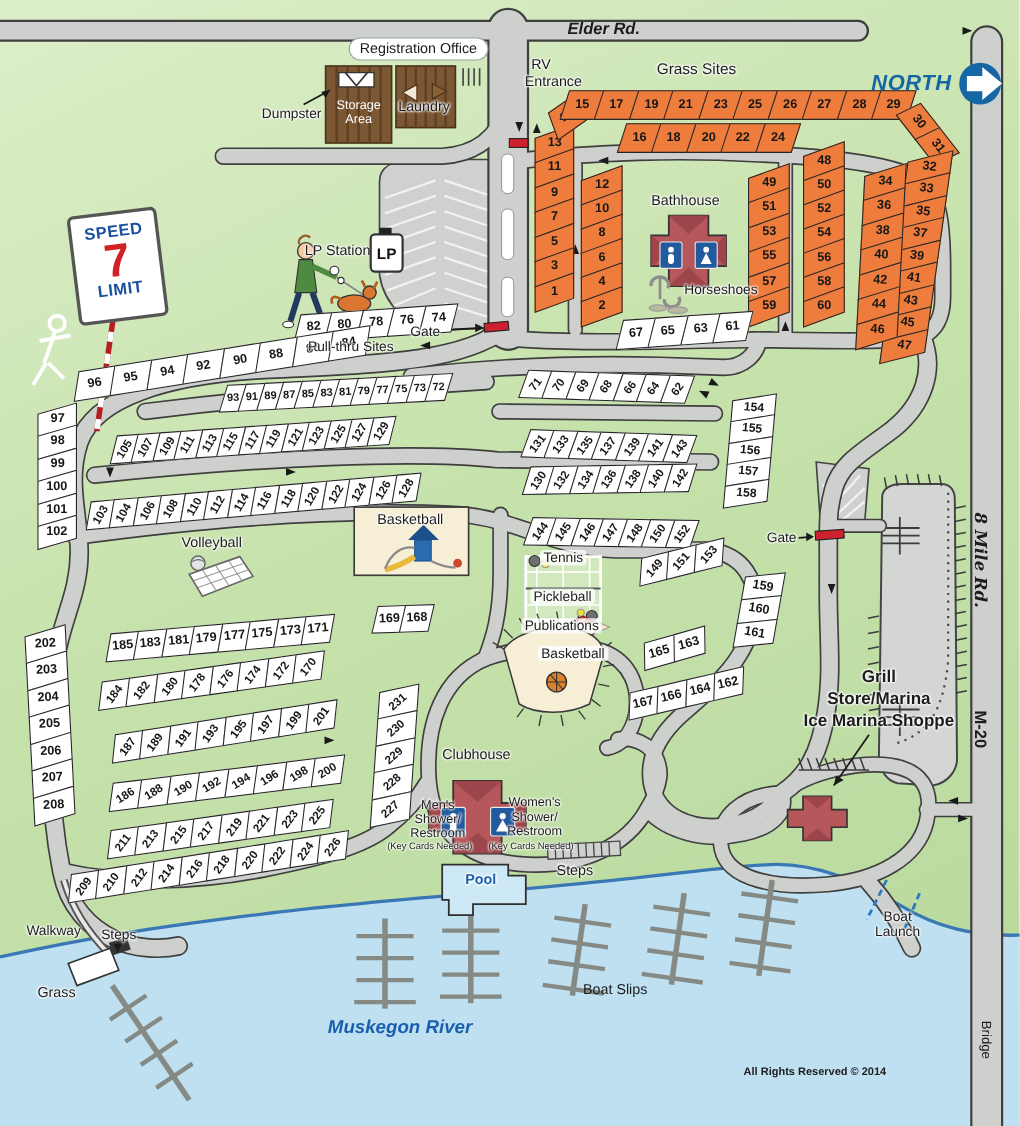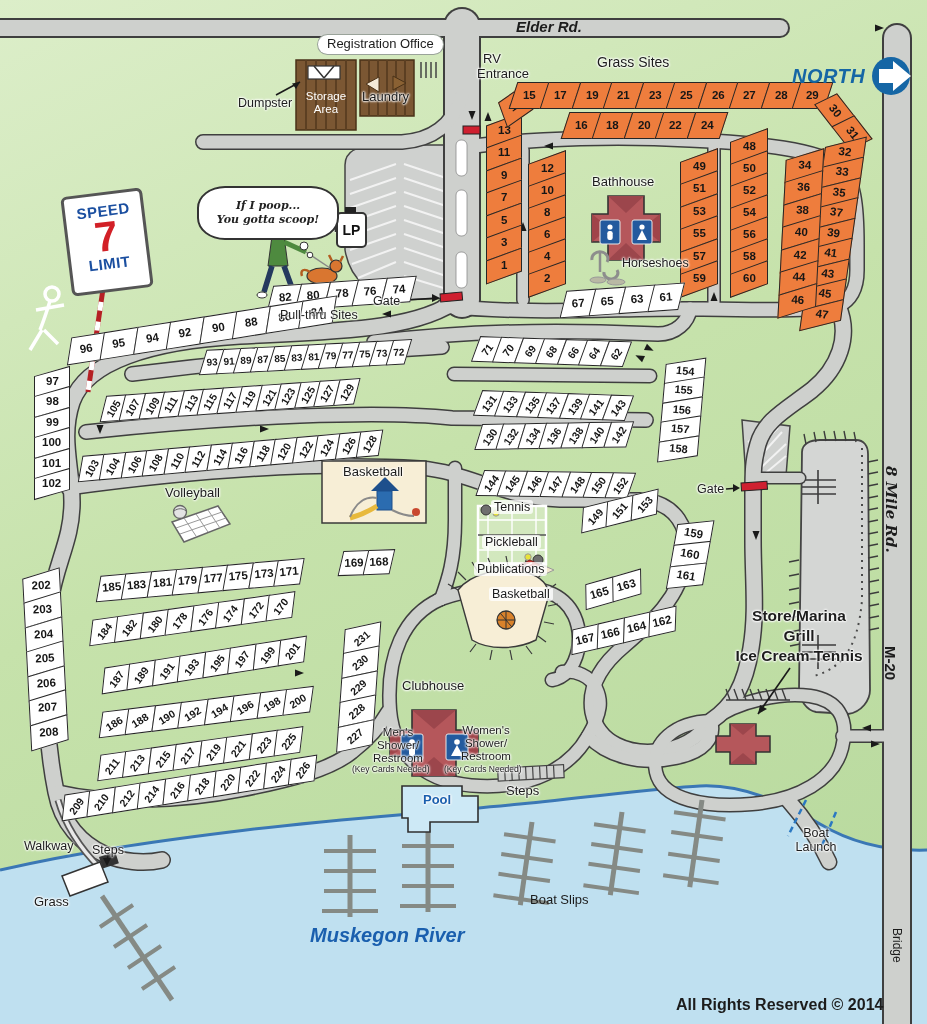--- a/index.html
+++ b/index.html
@@ -1163,24 +1163,20 @@
 <div id="lp-sign">
       <span>LP</span>
     </div>
 
 <div id="speed-sign">
   <div class="s1" style="margin-top:8px">SPEED</div>
   <div class="s2">7</div>
   <div class="s3">LIMIT</div>
 </div>
 
-<div id="bubble">
-  <span>If I poop...</span>
-  <span>You gotta scoop!</span>
-</div>
 
 <div class="lbl" style="left:280px;top:308px;font-size:12.5px">Pull-thru Sites</div>
 <div class="lbl" style="left:373px;top:294px;font-size:12.5px">Gate</div>
 <div class="lbl" style="left:697px;top:482px;font-size:12.5px">Gate</div>
 
 <div class="lbl" style="left:592px;top:175px">Bathhouse</div>
 <div class="lbl" style="left:622px;top:256px;font-size:12.5px">Horseshoes</div>
 
 <div class="lbl" style="left:343px;top:465px">Basketball</div>
 <div class="lbl" style="left:165px;top:486px">Volleyball</div>
@@ -1202,35 +1198,35 @@
   <span style="display:block">Shower/</span>
   <span style="display:block">Restroom</span>
 </div>
 <div class="lbl" style="left:352px;top:765px;font-size:8.5px">(Key Cards Needed)</div>
 <div class="lbl" style="left:444px;top:765px;font-size:8.5px">(Key Cards Needed)</div>
 
 <div class="lbl b blue" style="left:423px;top:793px">Pool</div>
 <div class="lbl" style="left:506px;top:784px">Steps</div>
 
 <div class="lbl b c" style="left:700px;top:606px;width:198px;font-size:15.5px;line-height:1.3">
+  <span style="display:block">Grill</span>
   <span style="display:block">Store/Marina</span>
-  <span style="display:block">Grill</span>
-  <span style="display:block">Ice Cream Tennis</span>
+  <span style="display:block">Ice Marina Shoppe</span>
 </div>
 
 <div class="lbl c" style="left:786px;top:826px;width:60px;font-size:12.5px">
   <span style="display:block">Boat</span>
   <span style="display:block">Launch</span>
 </div>
 
 <div class="lbl" style="left:24px;top:839px;font-size:12.5px">Walkway</div>
 <div class="lbl" style="left:92px;top:843px;font-size:12.5px">Steps</div>
 <div class="lbl" style="left:34px;top:895px">Grass</div>
 <div class="lbl" style="left:530px;top:893px;text-shadow:none">Boat Slips</div>
-<div class="lbl b blue" style="left:310px;top:924px;font-style:italic;font-size:20px;text-shadow:none">Muskegon River</div>
+<div class="lbl b blue" style="left:298px;top:924px;font-style:italic;font-size:17px;text-shadow:none">Muskegon River</div>
 
 <div class="lbl b rot90 serifital" style="left:899px;top:466px;font-size:15px;text-shadow:none">8 Mile Rd.</div>
 <div class="lbl b rot90" style="left:898px;top:646px;font-size:15px;text-shadow:none">M-20</div>
 <div class="lbl rot90" style="left:903px;top:928px;font-size:12px;text-shadow:none">Bridge</div>
 
-<div class="lbl b" style="left:676px;top:996px;font-size:16px;text-shadow:none">All Rights Reserved © 2014</div>
+<div class="lbl b" style="left:676px;top:969px;font-size:10px;text-shadow:none">All Rights Reserved © 2014</div>
 
 </div>
 
 </body></html>

